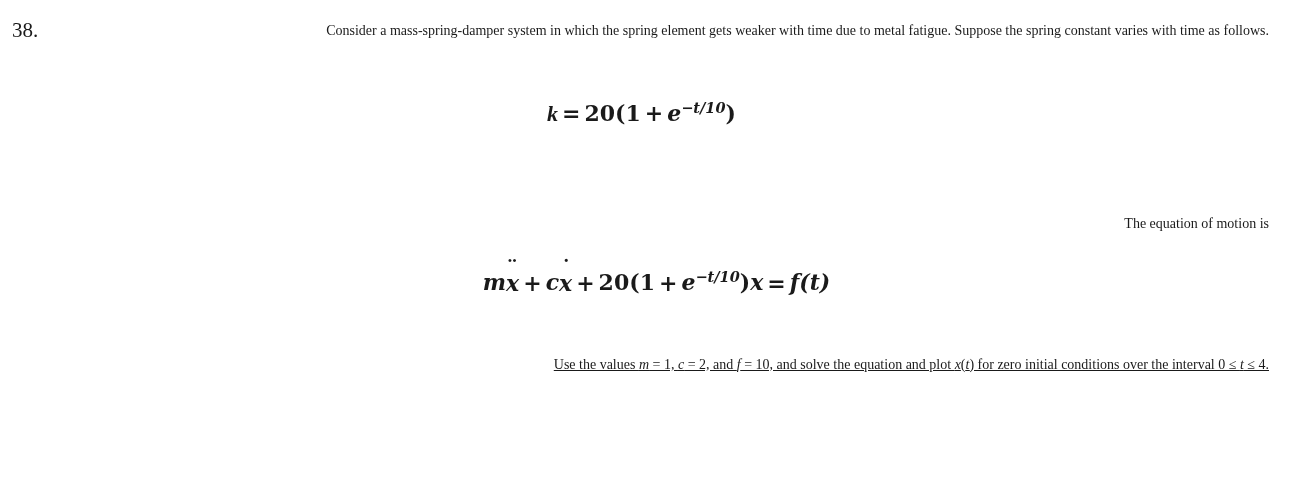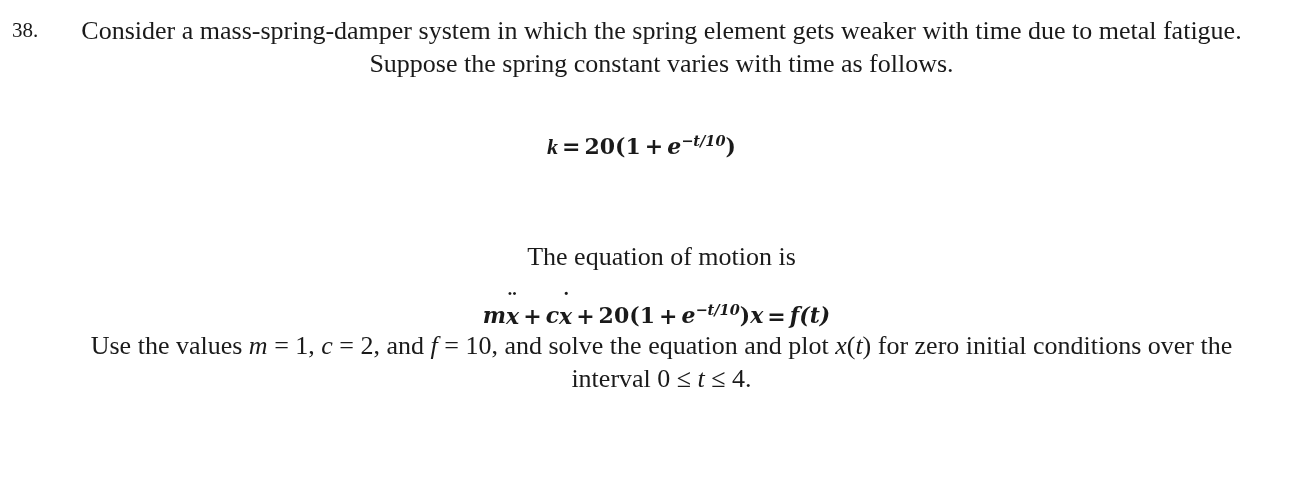--- a/index.html
+++ b/index.html
@@ -32,23 +32,23 @@
     flex: 0 0 46px;
     text-align: left;
     padding-left: 4px;
     box-sizing: border-box;
   }
   .problem-body {
     flex: 1 1 auto;
     max-width: 1215px;
   }
   .para {
-    font-size: 26px;
+    font-size: 14px;
     line-height: 33px;
-    text-align: center;
+    text-align: right;
   }
   .equation {
     font-family: "DejaVu Serif", serif;
     text-align: center;
     font-size: 22px;
     font-weight: 600;
     font-style: italic;
   }
   .eq1 {
     margin-top: 52px;
@@ -56,20 +56,22 @@
     padding-right: 40px;
   }
   .eq2 {
     margin-top: 28px;
     padding-right: 10px;
   }
   .mid-text {
     margin-top: 80px;
   }
   .final-text {
+    margin-top: 52px;
+    text-decoration: underline;
   }
   .up {
     font-style: normal;
   }
   .it {
     font-style: italic;
   }
   .sup {
     font-size: 0.66em;
     vertical-align: super;

